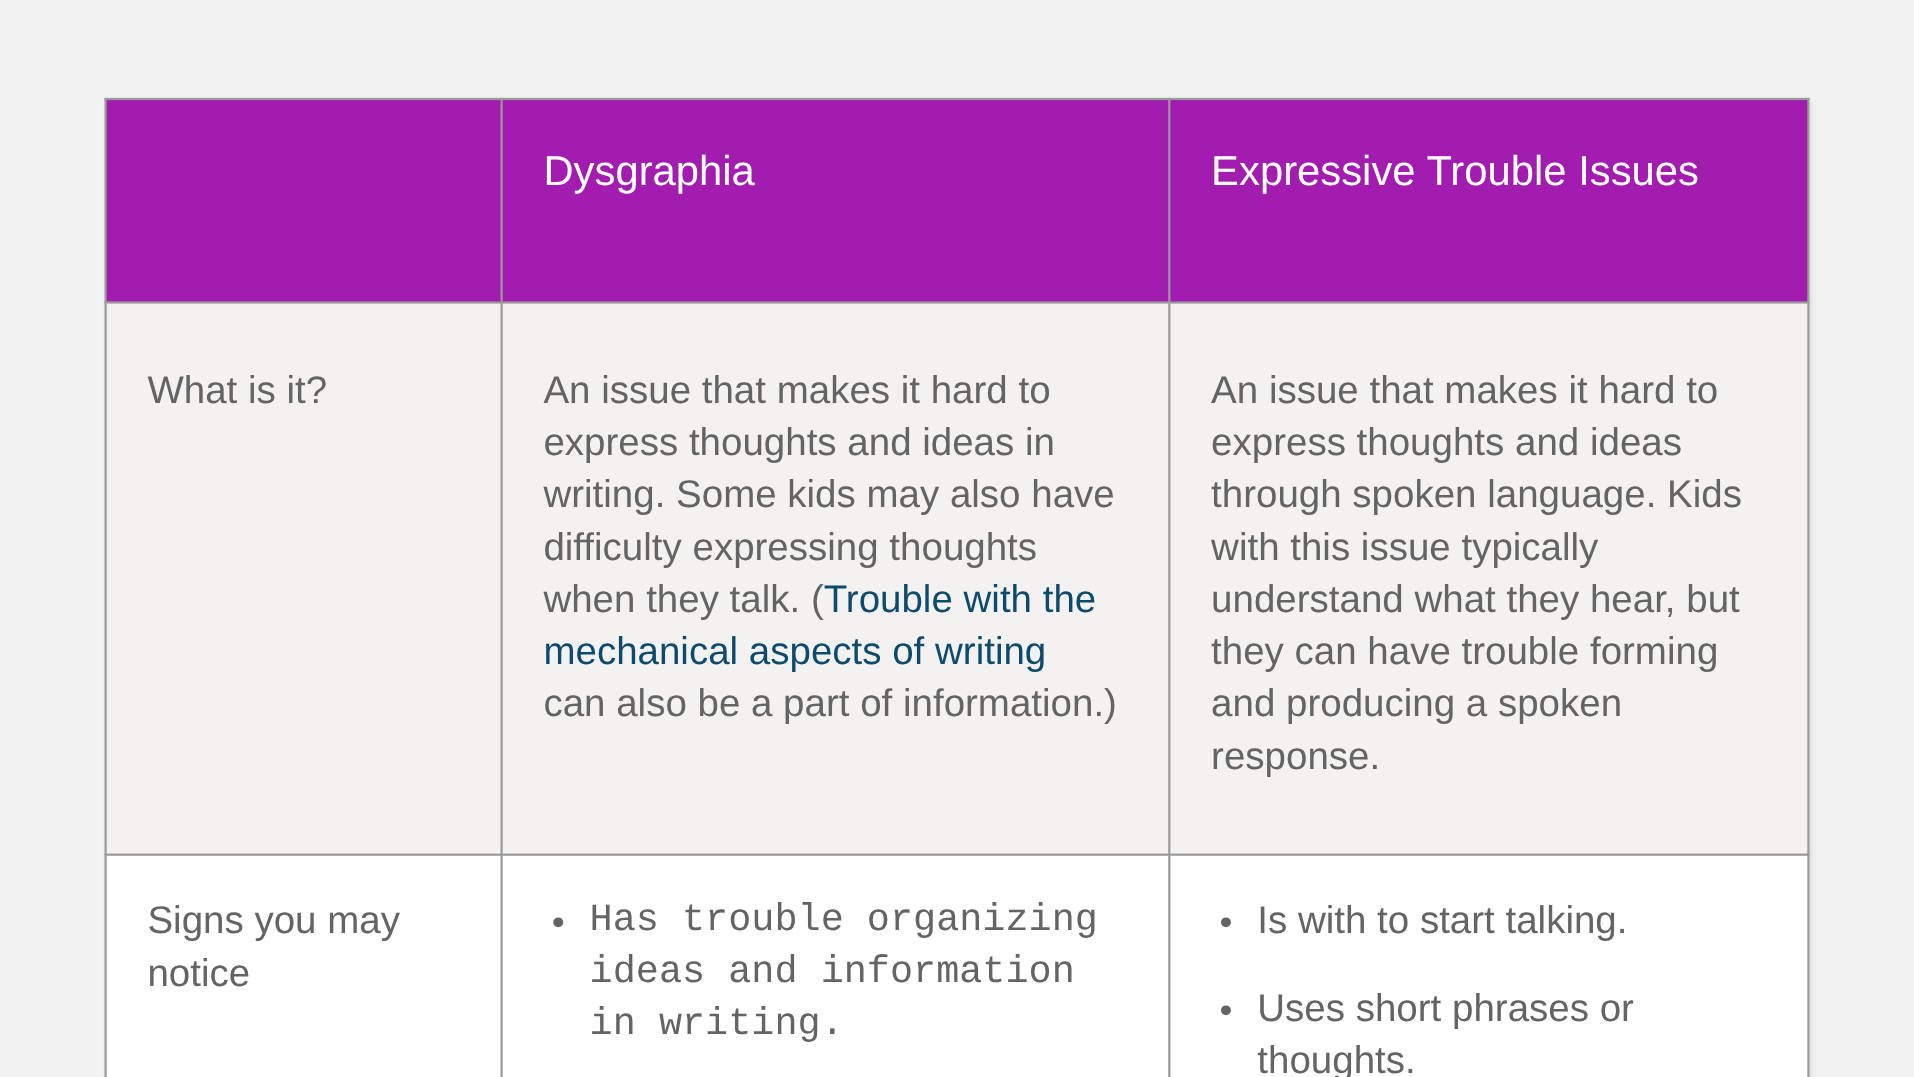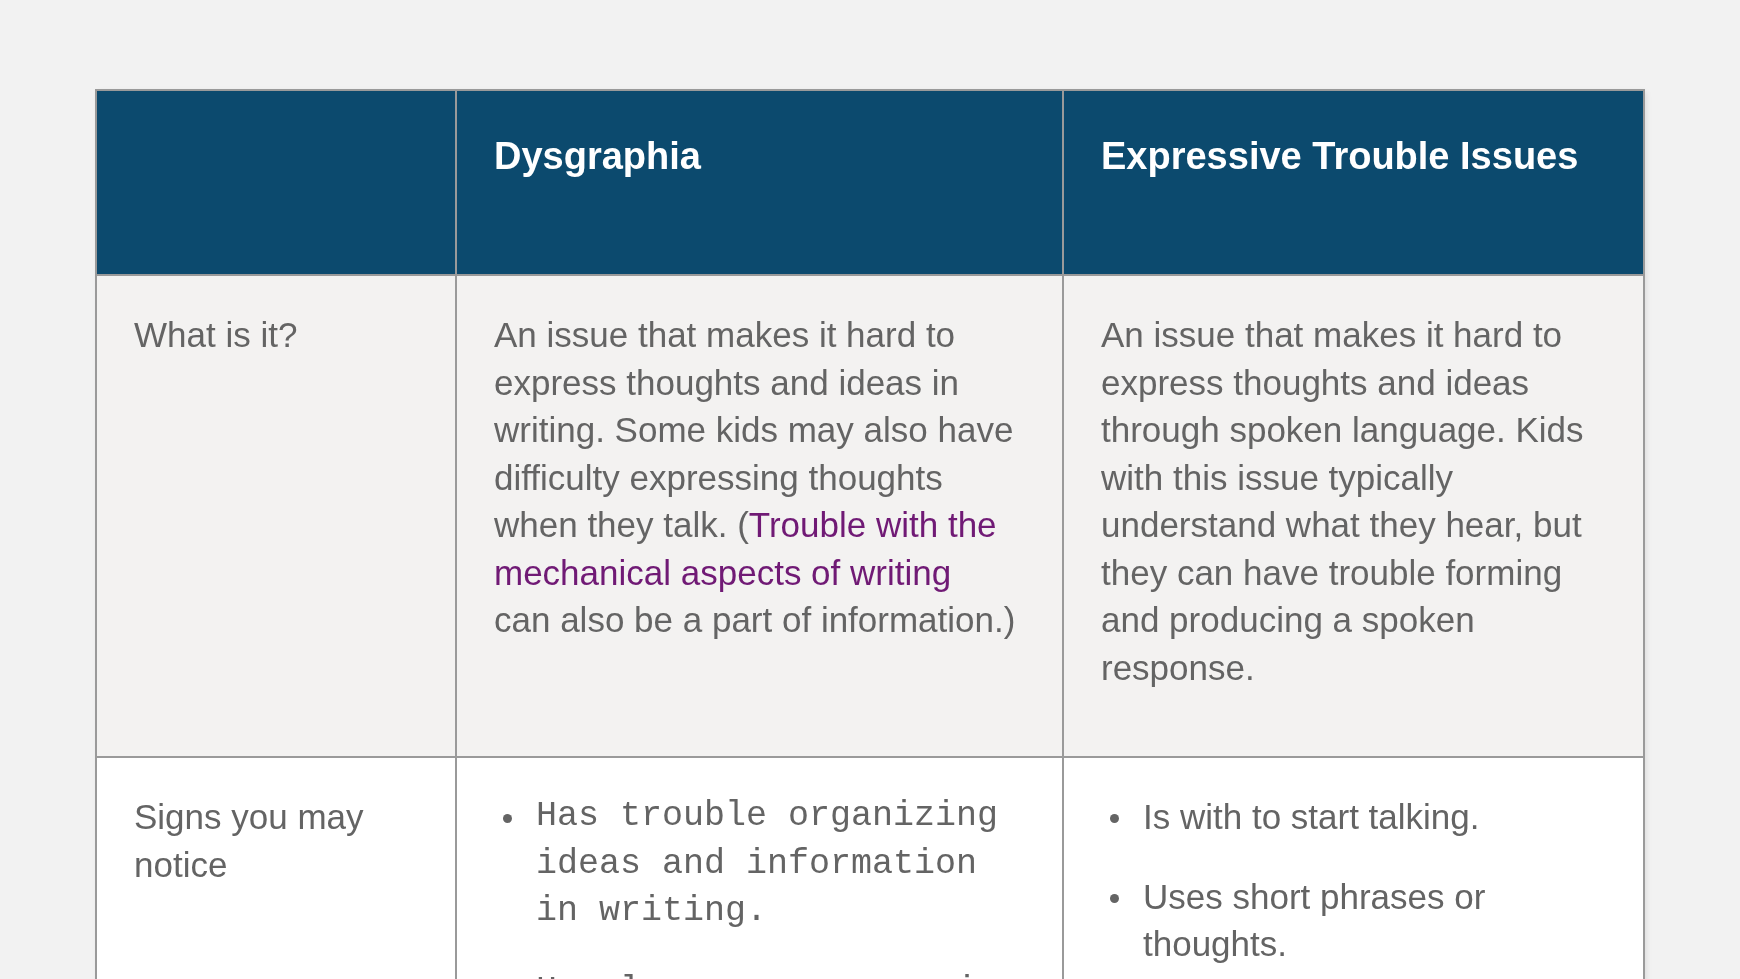--- a/index.html
+++ b/index.html
@@ -17,27 +17,27 @@
     border: 2px solid #9a9a9a;
   }
   col.c1 { width: 360px; }
   col.c2 { width: 607px; }
   col.c3 { width: 581px; }
   th, td {
     border: 2px solid #9a9a9a; vertical-align: top; text-align: left;
     font-size: 35px; line-height: 47.5px; color: #646464;
   }
   thead th {
-    background: #0c4a6e; color: #ffffff; font-weight: bold;
+    background: #a21caf; color: #ffffff; font-weight: normal;
     font-size: 38px; line-height: 58px;
     padding: 36px 37px 32px 37px; height: 115px;
   }
-  tbody tr.r1 td { background: #f3f2f1; padding: 35px 37px 60px 37px; height: 385px; margin-left: 32px; }
+  tbody tr.r1 td { background: #f3f2f1; padding: 55px 37px 60px 37px; height: 385px; margin-left: 32px; }
   tbody tr.r2 td { background: #ffffff; padding: 35px 37px 40px 37px; }
-  a.link { color: #701a75; text-decoration: none; }
+  a.link { color: #0c4a6e; text-decoration: none; }
   ul { margin: 0; padding: 0 0 0 42px; list-style: none; }
   ul li { position: relative; margin-bottom: 32px; }
   ul li::before {
     content: ""; position: absolute; left: -33px; top: 21px;
     width: 9px; height: 9px; border-radius: 50%; background: #646464;
   }
   ul.col2 { padding-left: 42px; margin-left: 37px; font-family: Liberation Mono, monospace; }
   ul.col3 { padding-left: 42px; margin-left: 37px; }
   ul li .bullet-text { display: block; }
 </style>

